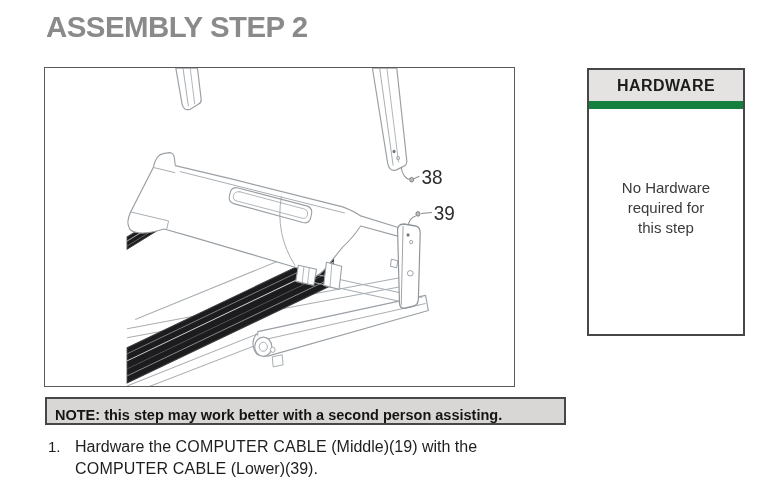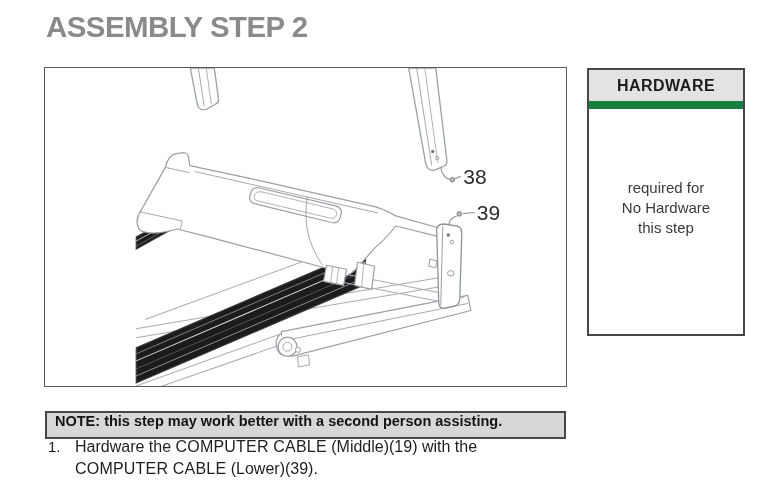--- a/index.html
+++ b/index.html
@@ -14,21 +14,21 @@
   .page-title {
     position: absolute; left: 46px; top: 10px;
     font-size: 30px; font-weight: bold;
     letter-spacing: -0.5px;
     color: #8a8a8a;
     transform: scaleX(0.98); transform-origin: left;
     white-space: nowrap;
   }
   .diagram-box {
     position: absolute; left: 44px; top: 67px;
-    width: 523px; height: 320px;
+    width: 471px; height: 320px;
     border: 1.5px solid #5a5a5a;
     background: #ffffff;
   }
   .diagram-box svg { display:block; width: 100%; height: 100%; }
   .hardware-panel {
     position: absolute; left: 587px; top: 68px;
     width: 158px; height: 268px;
     border: 2px solid #474747;
     background: #ffffff;
     display: flex; flex-direction: column;
@@ -43,25 +43,25 @@
   }
   .hardware-body {
     flex: 1;
     display: flex; flex-direction: column;
     align-items: center; justify-content: center;
     font-size: 15px; line-height: 20px;
     color: #3a3a3a; text-align: center;
     padding-bottom: 28px;
   }
   .note-banner {
-    position: absolute; left: 45px; top: 411px;
+    position: absolute; left: 45px; top: 397px;
     width: 521px; height: 28px;
     background: #d9d7d5;
     border: 2px solid #474747;
-    display: flex; align-items: flex-start;
+    display: flex; align-items: flex-end;
     padding-left: 8px;
     font-weight: bold; font-size: 14.5px; color: #141414;
     white-space: nowrap;
   }
   .instruction {
     position: absolute; left: 48px; top: 436px;
     width: 470px;
     font-size: 16px; line-height: 22px; color: #1e1e1e;
   }
   .instruction .num {
@@ -173,22 +173,22 @@
       <circle cx="413.5" cy="145" r="2.3" fill="#bbbbbb" stroke="#6e6e6e" stroke-width="0.8"></circle>
       <path d="M411,147 C406,148.5 403.5,151.5 403,156" stroke="#8a8a8a" fill="none" stroke-width="1"></path>
       <text class="callout" x="431" y="151">39</text>
     </g>
   </svg>
 </div>
 
 <div class="hardware-panel">
   <div class="hardware-header">HARDWARE</div>
   <div class="hardware-body">
+    <div>No Hardware</div>
     <div>required for</div>
-    <div>No Hardware</div>
     <div>this step</div>
   </div>
 </div>
 
 <div class="note-banner">
   <span>NOTE: this step may work better with a second person assisting.</span>
 </div>
 
 <div class="instruction">
   <span class="num">1.</span>

